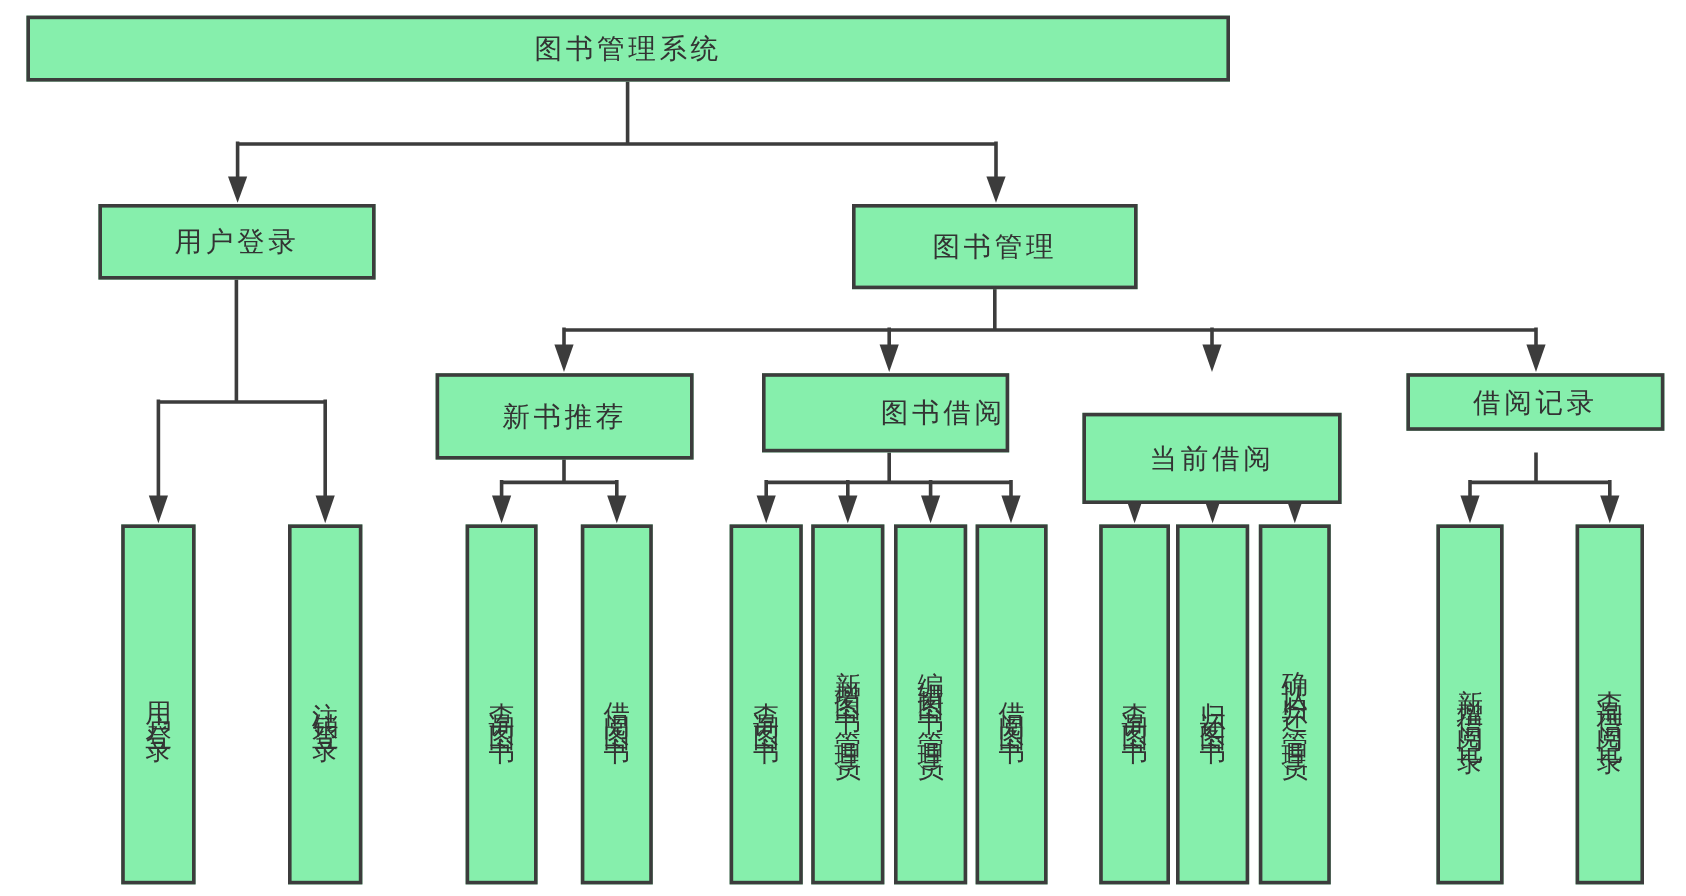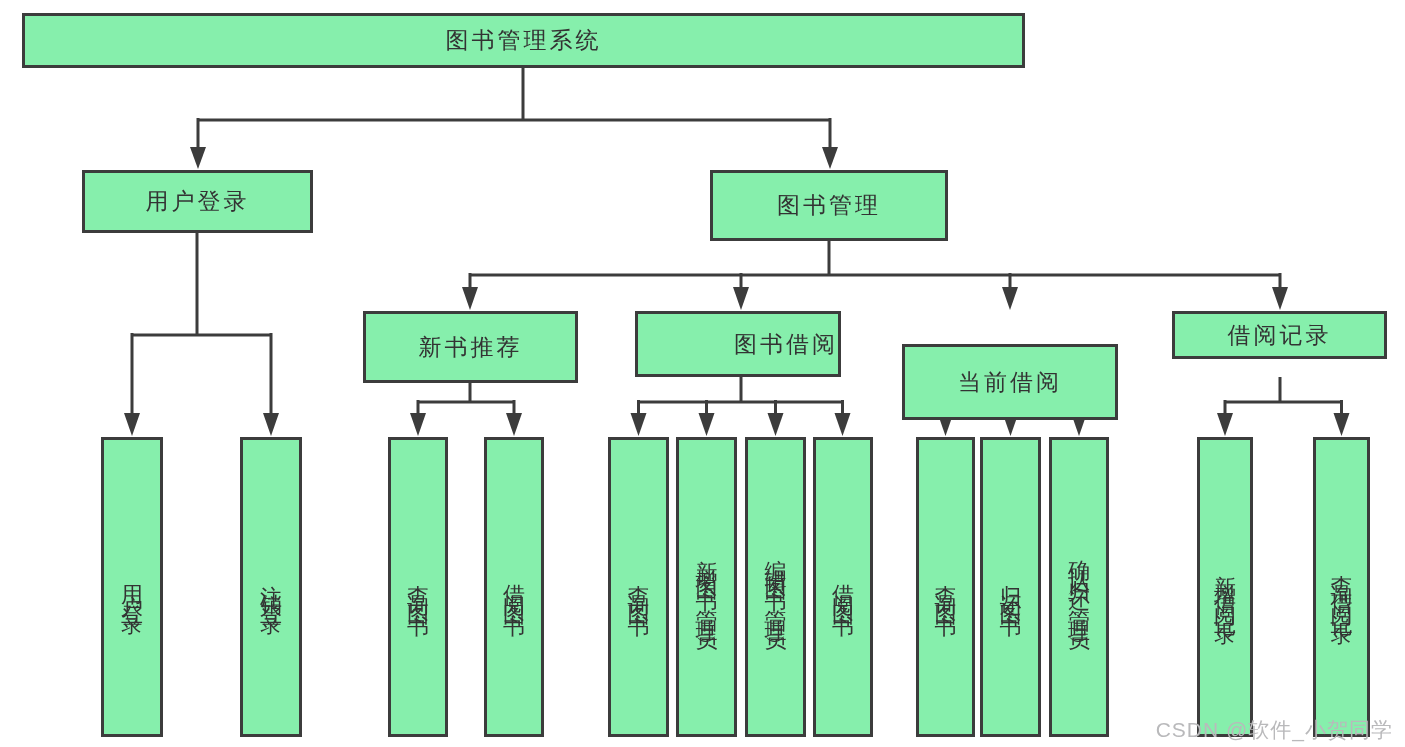--- a/index.html
+++ b/index.html
@@ -187,15 +187,14 @@
   <div class="node v n-leaf-confirm-return">
     <span>确认归还（管理员）</span>
   </div>
   <div class="node v n-leaf-add-borrow-record">
     <span>新增借阅记录</span>
   </div>
   <div class="node v n-leaf-query-borrow-record">
     <span>查询借阅记录</span>
   </div>
 
-  <div class="watermark">CSDN @软件_小贺同学</div>
 
 </div>
 
 </body></html>

